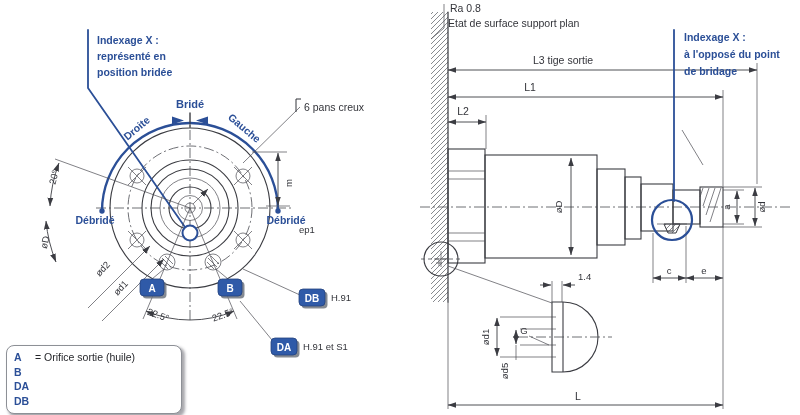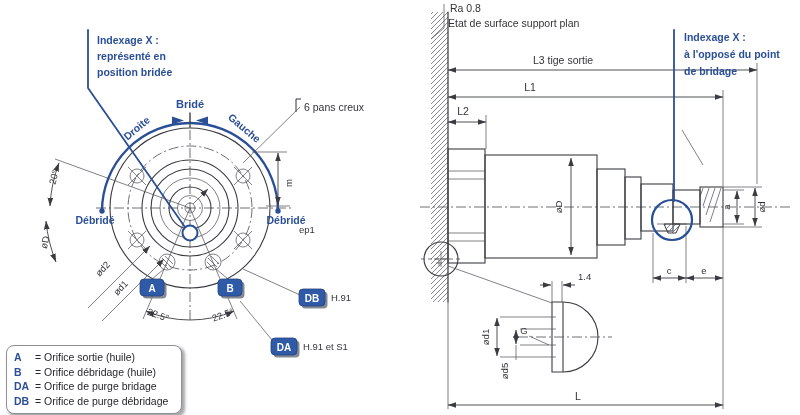--- a/index.html
+++ b/index.html
@@ -317,25 +317,22 @@
   </g>
 </svg>
 
 <div class="legend">
   <div class="legend-row">
     <span class="legend-code">A</span>
     <span>= Orifice sortie (huile)</span>
   </div>
   <div class="legend-row">
     <span class="legend-code">B</span>
-    <span>= Orifice débridage (huile)</span>
   </div>
   <div class="legend-row">
     <span class="legend-code">DA</span>
-    <span>= Orifice de purge bridage</span>
   </div>
   <div class="legend-row">
     <span class="legend-code">DB</span>
-    <span>= Orifice de purge débridage</span>
   </div>
 </div>
 
 </div>
 
 </body></html>

